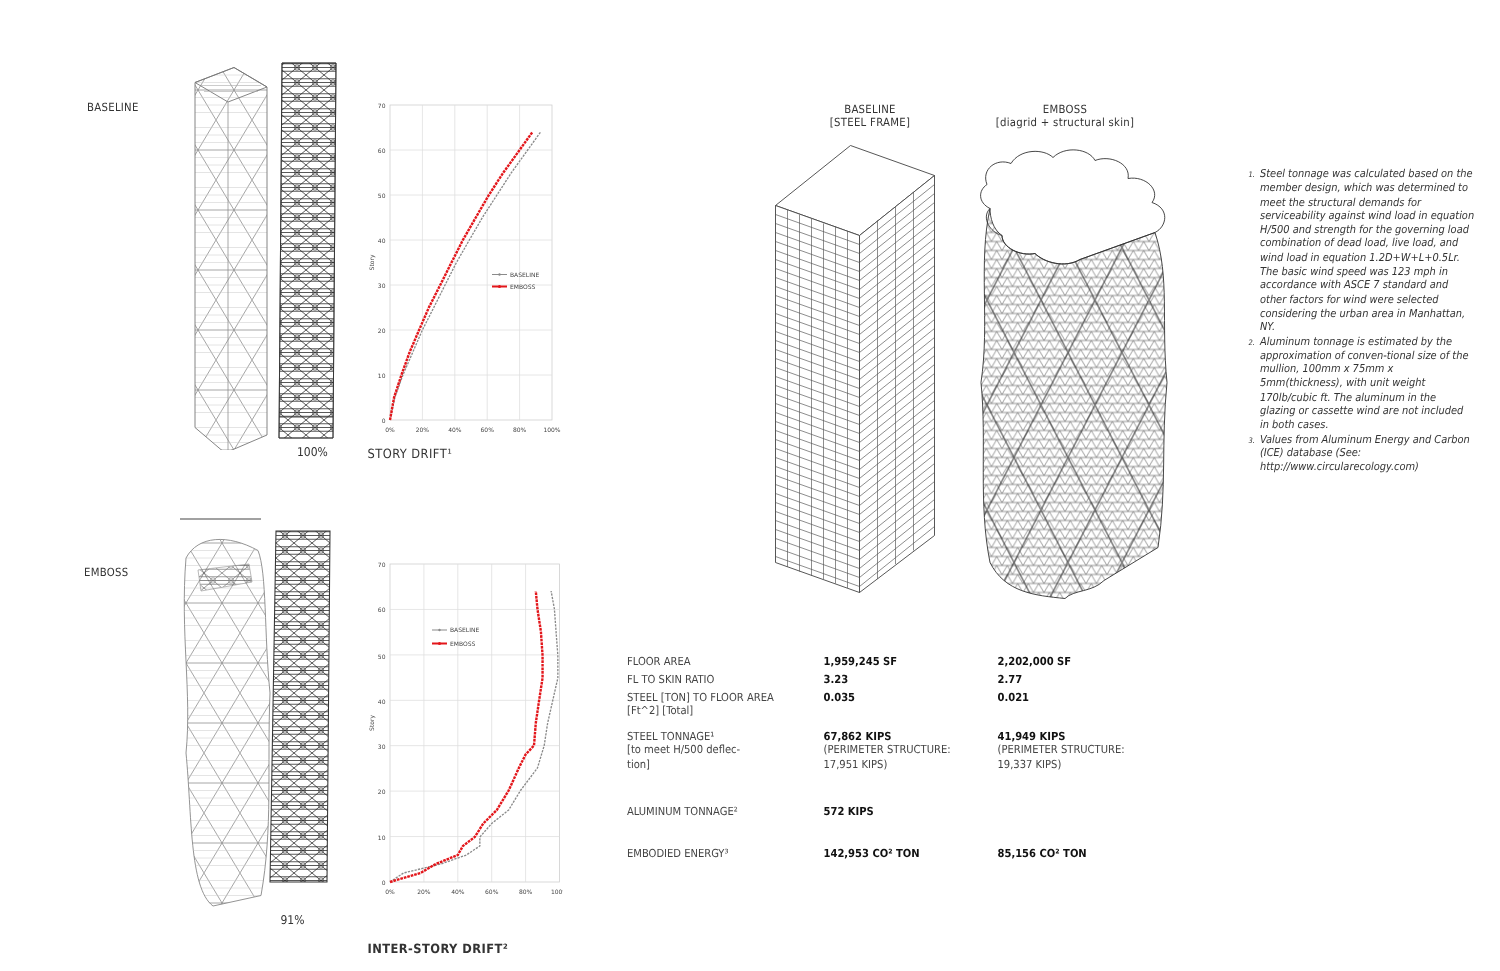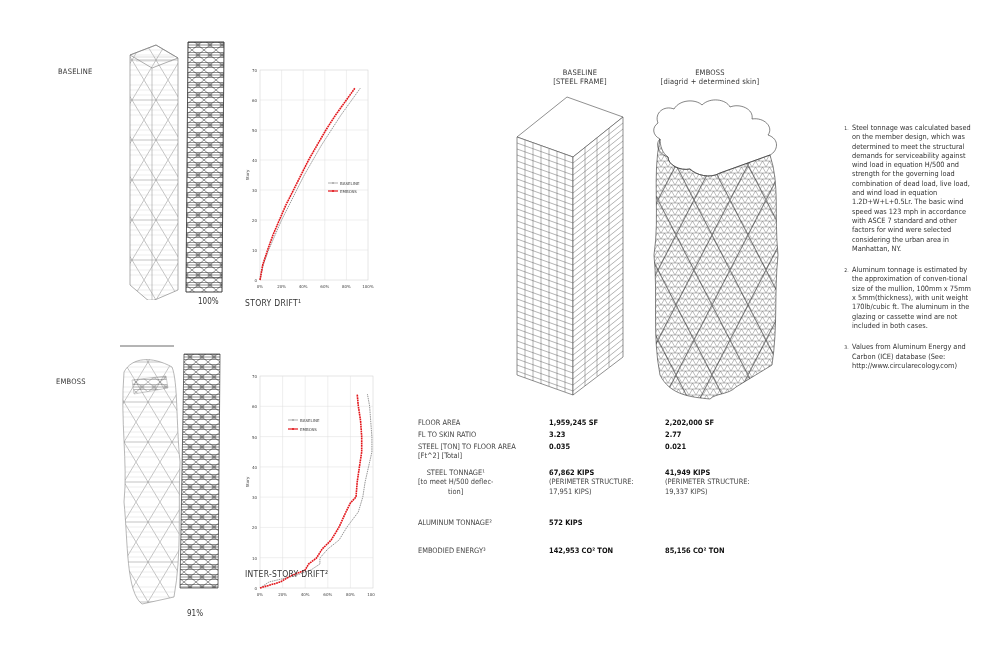--- a/index.html
+++ b/index.html
@@ -2,27 +2,27 @@
 <html><head>
 <meta charset="utf-8">
 <style>
   html,body{margin:0;padding:0;background:#fff;}
   body{width:1000px;height:647px;position:relative;overflow:hidden;font-family:"DejaVu Sans Condensed","DejaVu Sans",sans-serif;color:#222;}
   .abs{position:absolute;}
   .label{font-size:7.5px;letter-spacing:0.2px;color:#333;}
   .pct{font-size:8px;color:#333;}
   .chart-title{font-size:8.5px;color:#333;letter-spacing:0.3px;}
   .hdr{font-size:7.5px;color:#333;text-align:center;line-height:9px;letter-spacing:0.2px;}
-  .tbl{font-size:7.4px;line-height:9.4px;}
+  .tbl{font-size:7.4px;line-height:9.4px;margin-top:18px;}
   .tbl .k{color:#444;}
   .tbl .v{color:#111;font-weight:bold;}
   .tbl .s{color:#444;font-weight:normal;}
   .notes{font-size:7.3px;line-height:9.3px;color:#333;}
   .notes ol{margin:0;padding-left:20px;}
-  .notes li{margin:12px;padding-left:2px;}
+  .notes li{margin:0;padding-left:2px;font-style:italic;}
   .notes li::marker{font-size:5px;}
   svg text{font-family:"DejaVu Sans",sans-serif;}
 </style>
 </head>
 <body>
 
 <div class="abs label" style="left:58px;top:67px;">BASELINE</div>
 <div class="abs label" style="left:56px;top:377px;">EMBOSS</div>
 
 <svg class="abs" style="left:120px;top:40px;" width="120" height="260">
@@ -127,29 +127,29 @@
     <g>
       <path d="M28 44 H38" stroke="#8a8a8a" stroke-width="0.7"></path>
         <circle cx="33" cy="44" r="0.8" fill="#8a8a8a"></circle>
       <text x="40" y="45.5" font-size="4" fill="#444">BASELINE</text>
       <path d="M28 53 H38" stroke="#e3161b" stroke-width="1.2"></path>
         <circle cx="33" cy="53" r="1" fill="#e3161b"></circle>
       <text x="40" y="54.5" font-size="4" fill="#444">EMBOSS</text>
     </g>
   </g>
 </svg>
-<div class="abs chart-title" style="left:245px;top:569px;width:140px;">INTER-STORY DRIFT²</div>
+<div class="abs chart-title" style="left:245px;top:628px;width:140px;font-weight:bold;">INTER-STORY DRIFT²</div>
 
 <div class="abs hdr" style="left:520px;top:68px;width:120px;">
   <div>BASELINE</div>
   <div>[STEEL FRAME]</div>
 </div>
 <div class="abs hdr" style="left:640px;top:68px;width:140px;">
   <div>EMBOSS</div>
-  <div>[diagrid + determined skin]</div>
+  <div>[diagrid + structural skin]</div>
 </div>
 
 <svg class="abs" style="left:505px;top:95px;" width="125" height="305">
   <defs>
     <pattern id="floors" width="10" height="6.4" patternUnits="userSpaceOnUse">
       <path d="M0 0 H10" stroke="#444" stroke-width="0.45"></path>
     </pattern>
   </defs>
   <polygon points="12,42 62,2 118,22 68,62" fill="#fff" stroke="#444" stroke-width="0.6"></polygon>
   <polygon points="12,42 68,62 68,300 12,280" fill="#fff" stroke="#444" stroke-width="0.6"></polygon>
@@ -189,21 +189,21 @@
   </div>
   <div style="position:relative;height:26px;">
     <div class="abs k" style="left:0;">
       <div>STEEL [TON] TO FLOOR AREA</div>
       <div>[Ft^2] [Total]</div>
     </div>
     <span class="abs v" style="left:131px;">0.035</span>
     <span class="abs v" style="left:247px;">0.021</span>
   </div>
   <div style="position:relative;height:50px;">
-    <div class="abs k" style="left:0;text-align:center;">
+    <div class="abs k" style="left:0;">
       <div>STEEL TONNAGE¹</div>
       <div>[to meet H/500 deflec-</div>
       <div>tion]</div>
     </div>
     <div class="abs" style="left:131px;">
       <div class="v">67,862 KIPS</div>
       <div class="s">(PERIMETER STRUCTURE:</div>
       <div class="s">17,951 KIPS)</div>
     </div>
     <div class="abs" style="left:247px;">

